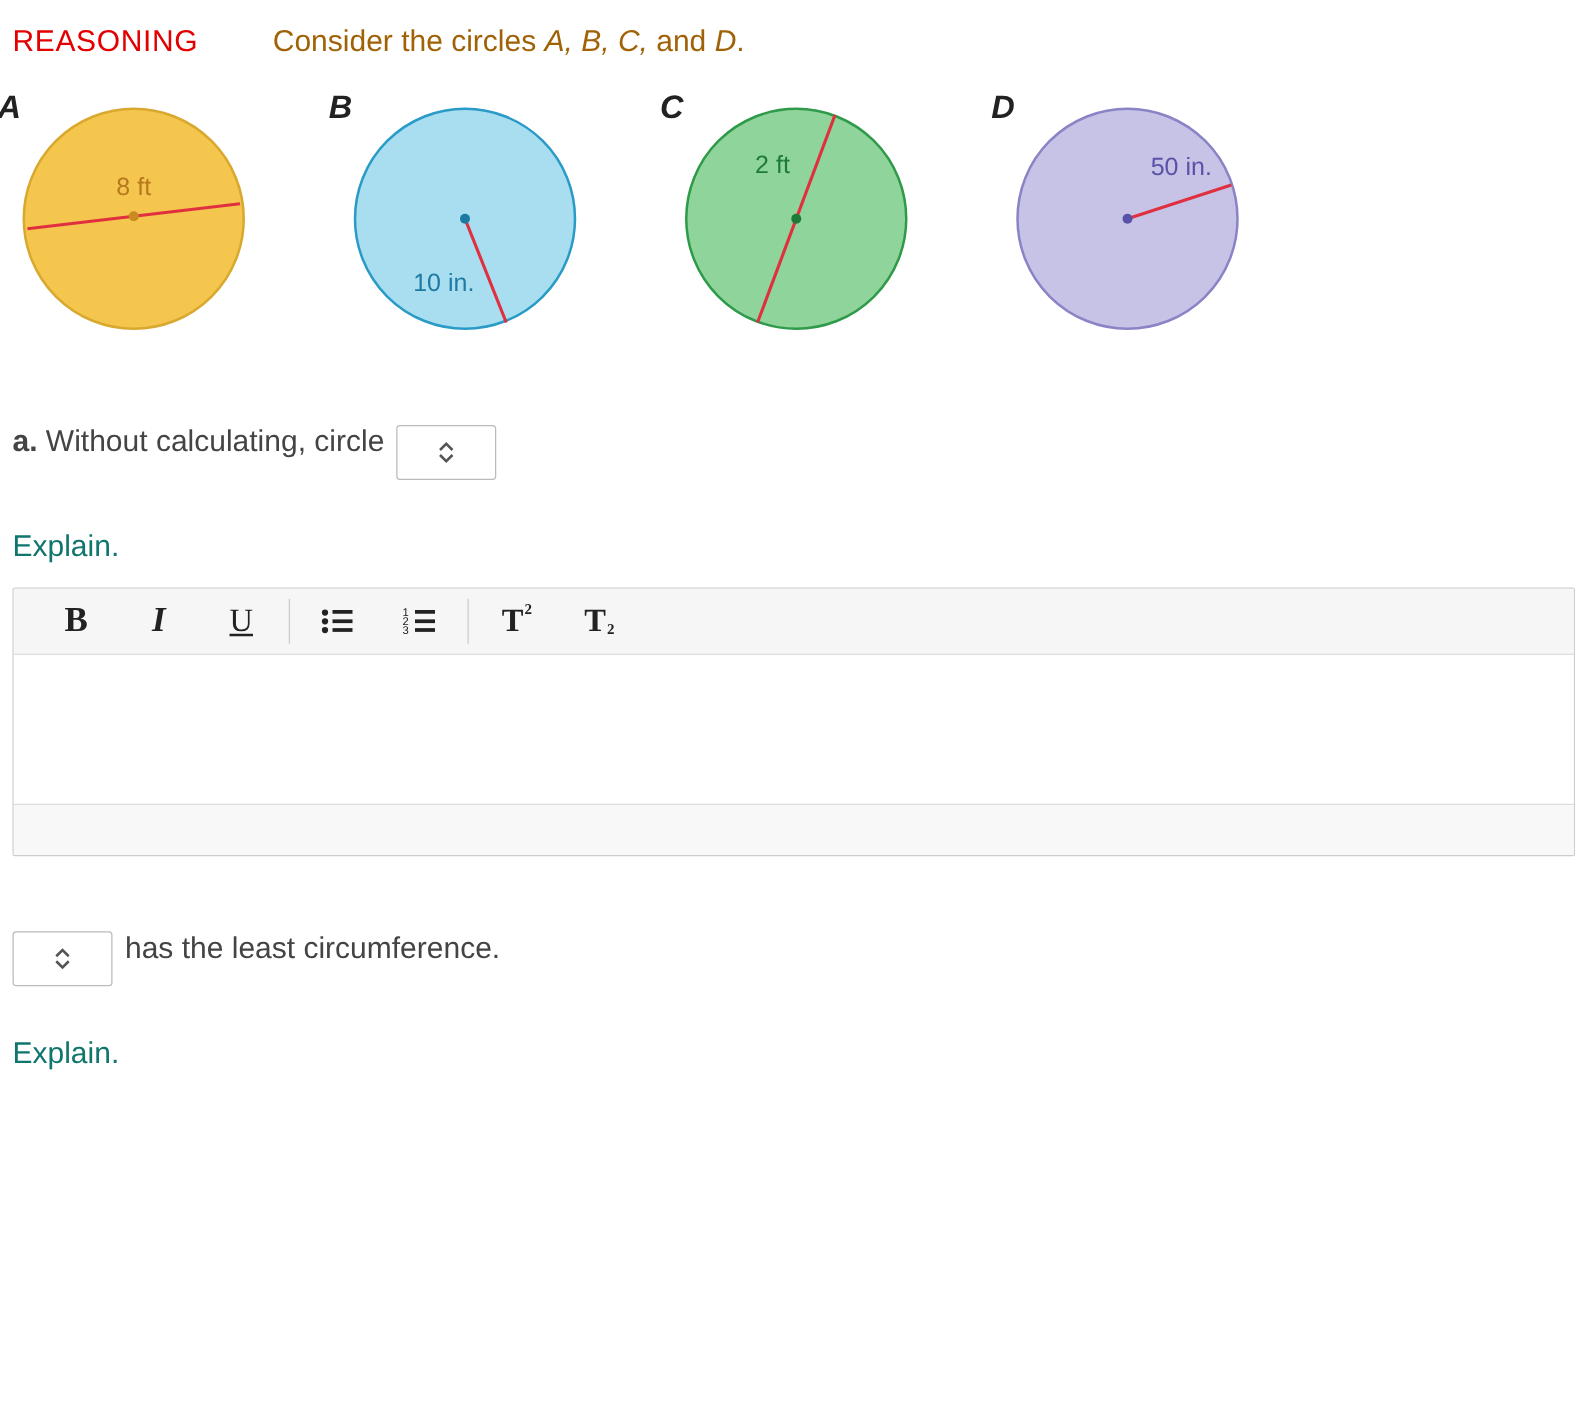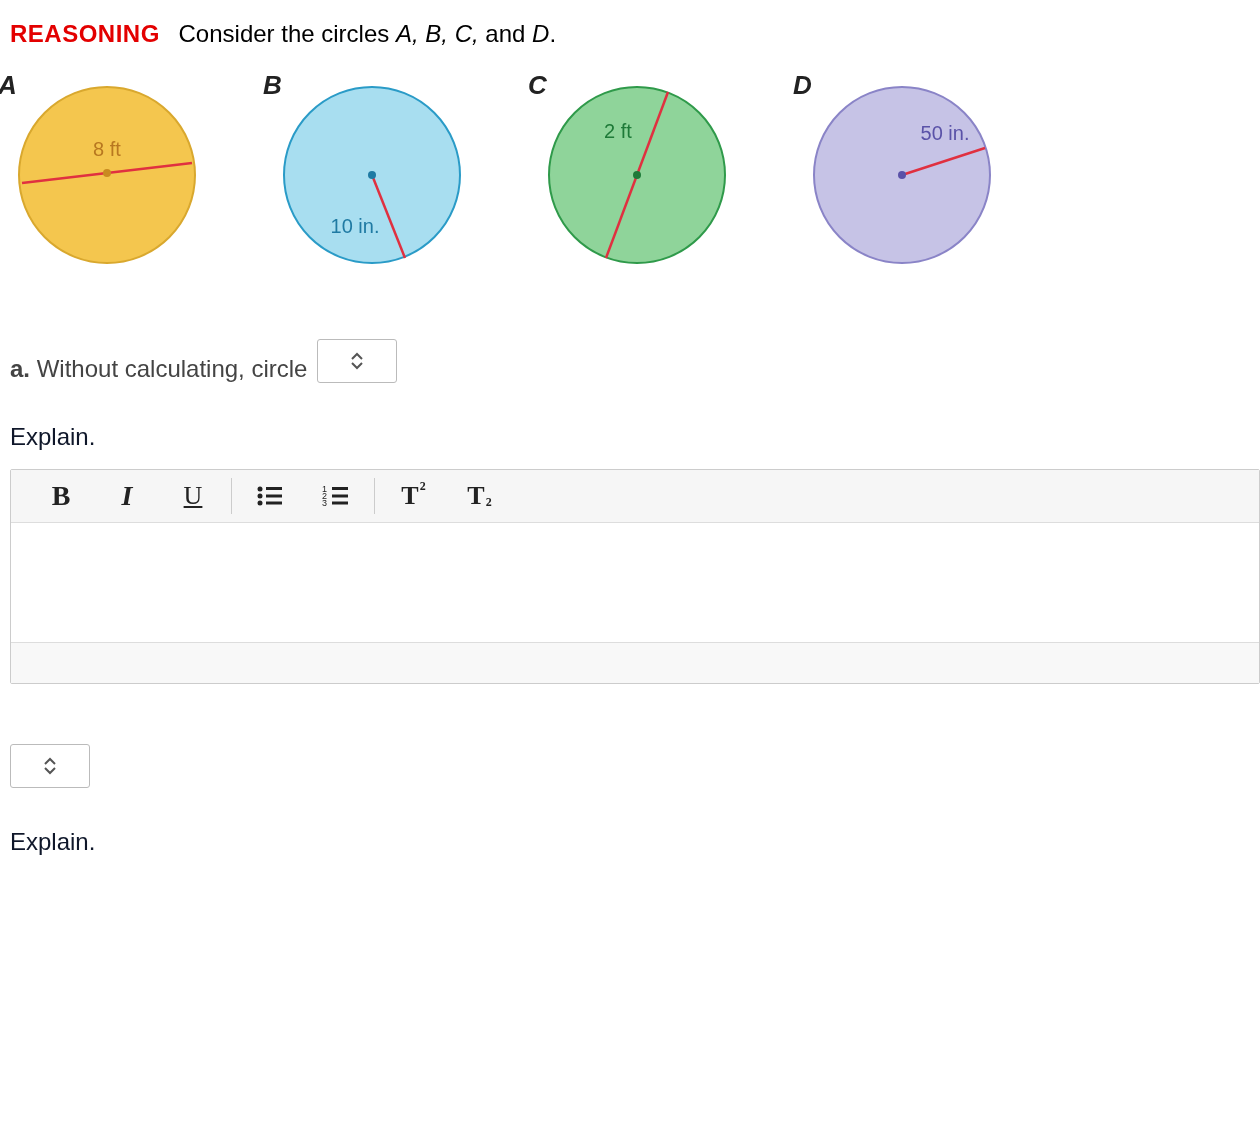--- a/index.html
+++ b/index.html
@@ -7,25 +7,25 @@
     font-family: Arial, Helvetica, sans-serif;
     font-size: 24px;
     color: #333;
     background: #fff;
     padding: 20px 0 20px 10px;
     width: 1260px;
   }
   .header { margin-bottom: 30px; }
   .reasoning-label {
     color: #e30000;
-    font-weight: bold;
+    font-weight: normal;
     letter-spacing: 0.5px;
     margin-right: 12px;
   }
-  .header-text { color: #000000; }
+  .header-text { color: #a16207; margin-left: 41px; }
   .italic { font-style: italic; }
 
   .circles-row {
     display: flex;
     gap: 70px;
     margin: 20px 0 60px 0;
   }
   .circle-block {
     position: relative;
     width: 195px;
@@ -36,38 +36,38 @@
     left: -12px;
     font-style: italic;
     font-weight: bold;
     color: #222;
     font-size: 26px;
   }
   .question-row {
     margin: 20px 0 40px 0;
     color: #444;
     display: flex;
-    align-items: flex-end;
+    align-items: flex-start;
     flex-wrap: wrap;
     gap: 10px;
   }
   .question-row .bold { font-weight: bold; }
   .select-box {
     display: inline-flex;
     align-items: center;
     justify-content: center;
     width: 80px;
     height: 44px;
     border: 1px solid #bbb;
     border-radius: 3px;
     background: #fff;
     cursor: pointer;
   }
   .select-box svg { width: 16px; height: 22px; }
-  .explain-label { margin-bottom: 18px; color:#0f172a; }
+  .explain-label { margin-bottom: 18px; color:#0f766e; }
 
   .editor {
     border: 1px solid #ccc;
     border-radius: 2px;
     margin-bottom: 60px;
   }
   .editor-toolbar {
     display: flex;
     align-items: center;
     background: #f6f6f6;
@@ -221,15 +221,16 @@
   <div class="editor-footer"></div>
 </div>
 
 <div class="question-row">
   <span class="select-box">
     <svg viewBox="0 0 16 22">
       <path d="M3 9 L8 4 L13 9" fill="none" stroke="#555" stroke-width="2"></path>
       <path d="M3 13 L8 18 L13 13" fill="none" stroke="#555" stroke-width="2"></path>
     </svg>
   </span>
+  <span> has the least circumference.</span>
 </div>
 
 <div class="explain-label">Explain.</div>
 
 </body></html>

